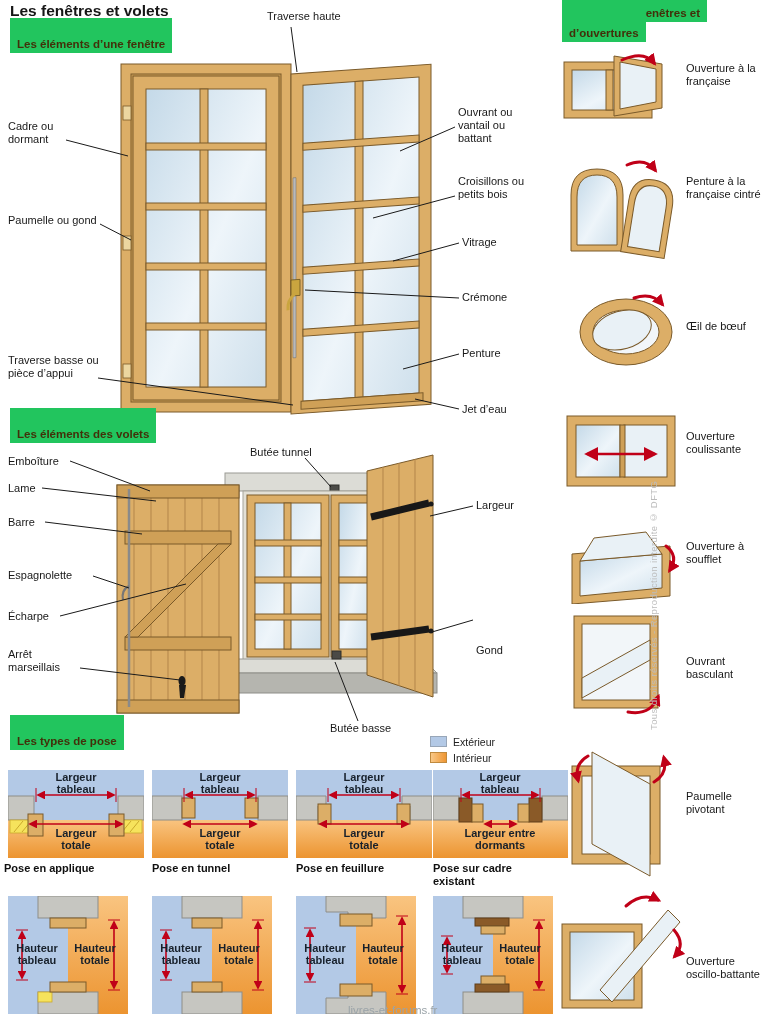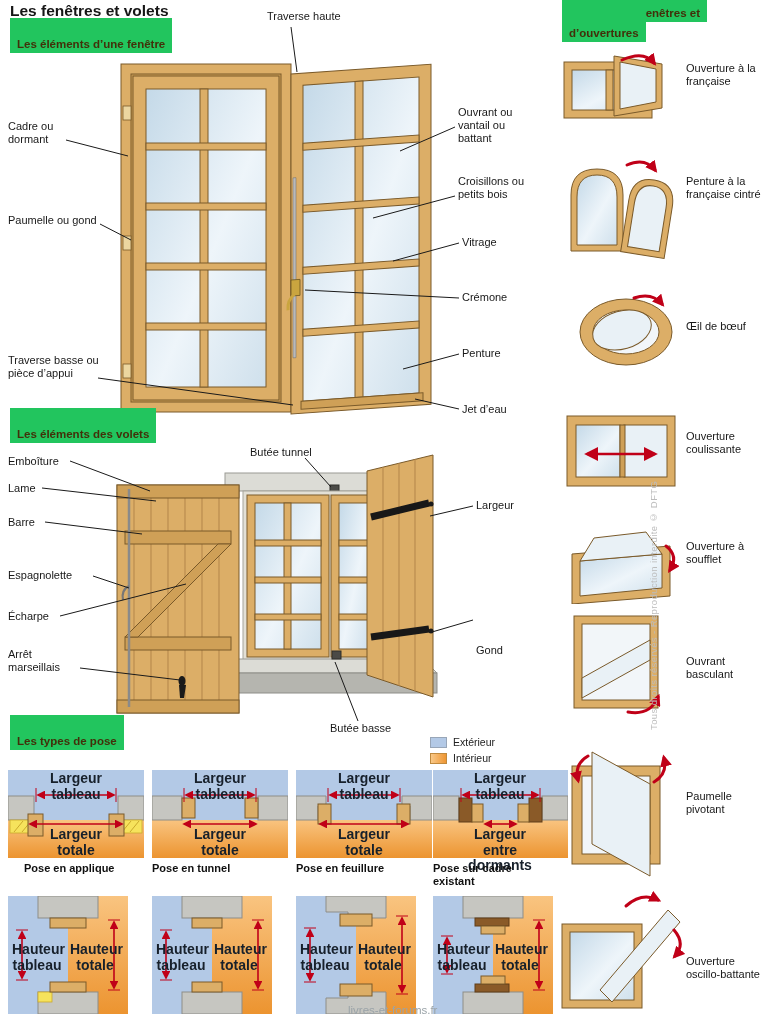--- a/index.html
+++ b/index.html
@@ -7,23 +7,23 @@
   body{font-family:"Liberation Sans",sans-serif;color:#1a1a1a}
   .page{position:relative;width:768px;height:1023px;background:#fff;overflow:hidden}
   .abs{position:absolute}
   .title{position:absolute;left:10px;top:2px;font-size:15.5px;font-weight:bold;color:#161616}
   .sec-header{position:absolute;font-size:11.5px;font-weight:bold;color:#42300a;line-height:1.2}
   .sec-header > span{background:#22c55e;padding:20px 7px 3px 7px;-webkit-box-decoration-break:clone;box-decoration-break:clone;line-height:1.75}
   .lbl{position:absolute;font-size:11px;line-height:1.18;color:#181818}
   .overlay{position:absolute;left:0;top:0;pointer-events:none}
   .pose-cell{position:absolute}
   .pose-cell svg{display:block}
-  .pose-lbl{position:absolute;font-size:14px;line-height:1.12;color:#17202b;text-align:center;font-weight:bold}
+  .pose-lbl{position:absolute;font-size:11px;line-height:1.12;color:#17202b;text-align:center;font-weight:bold}
   .pose-caption{position:absolute;font-size:11px;font-weight:bold;color:#101010;line-height:1.15}
-  .legend-row{position:absolute;display:flex;align-items:center;gap:6px;font-size:10.5px;color:#222}
+  .legend-row{position:absolute;display:flex;align-items:flex-start;gap:6px;font-size:10.5px;color:#222}
   .swatch{display:inline-block;width:17px;height:11px;border:1px solid #98a6b8}
   .swatch.ext{background:#b3c9e6}
   .swatch.int{background:linear-gradient(90deg,#f9c887,#ee9633);border-color:#c08a3e}
   .type-lbl{position:absolute;font-size:11px;line-height:1.22;color:#181818}
   .watermark{position:absolute;writing-mode:vertical-rl;transform:rotate(180deg);font-size:9.5px;color:#bcbcbc;letter-spacing:.4px;white-space:nowrap}
   .footer{position:absolute;font-size:11.5px;color:#9aa3a8}
   
   .wood{fill:#dcae67;stroke:#7a5a2a;stroke-width:1}
   .wood2{fill:#cfa057;stroke:#7a5a2a;stroke-width:1}
   .woodD{fill:#8a5a28;stroke:#5f3d18;stroke-width:1}
@@ -227,21 +227,21 @@
       <rect class="wood" x="20" y="44" width="15" height="22"></rect>
         <rect class="wood" x="101" y="44" width="15" height="22"></rect>
       <line class="redT" x1="28" y1="18" x2="28" y2="32"></line>
         <line class="redT" x1="108" y1="18" x2="108" y2="32"></line>
       <line class="red" x1="30" y1="25" x2="106" y2="25" marker-start="url(#dim)" marker-end="url(#dim)"></line>
       <line class="red" x1="22" y1="54" x2="114" y2="54" marker-start="url(#dim)" marker-end="url(#dim)"></line>
     </svg>
     <div class="pose-lbl" style="left:36px;top:1px;width:64px">Largeur tableau</div>
     <div class="pose-lbl" style="left:36px;top:57px;width:64px">Largeur totale</div>
   </div>
-  <div class="pose-caption" style="left:24px;top:862px;width:130px">Pose en applique</div>
+  <div class="pose-caption" style="left:4px;top:862px;width:130px">Pose en applique</div>
 
   <div class="pose-cell" style="left:152px;top:770px;width:136px;height:88px">
     <svg width="136" height="88">
       <rect class="blue" x="0" y="0" width="136" height="50"></rect>
         <rect class="orange" x="0" y="50" width="136" height="38"></rect>
       <rect class="gray" x="0" y="26" width="30" height="24"></rect>
         <rect class="gray" x="106" y="26" width="30" height="24"></rect>
       <rect class="wood" x="30" y="28" width="13" height="20"></rect>
         <rect class="wood" x="93" y="28" width="13" height="20"></rect>
       <line class="redT" x1="32" y1="18" x2="32" y2="32"></line>

